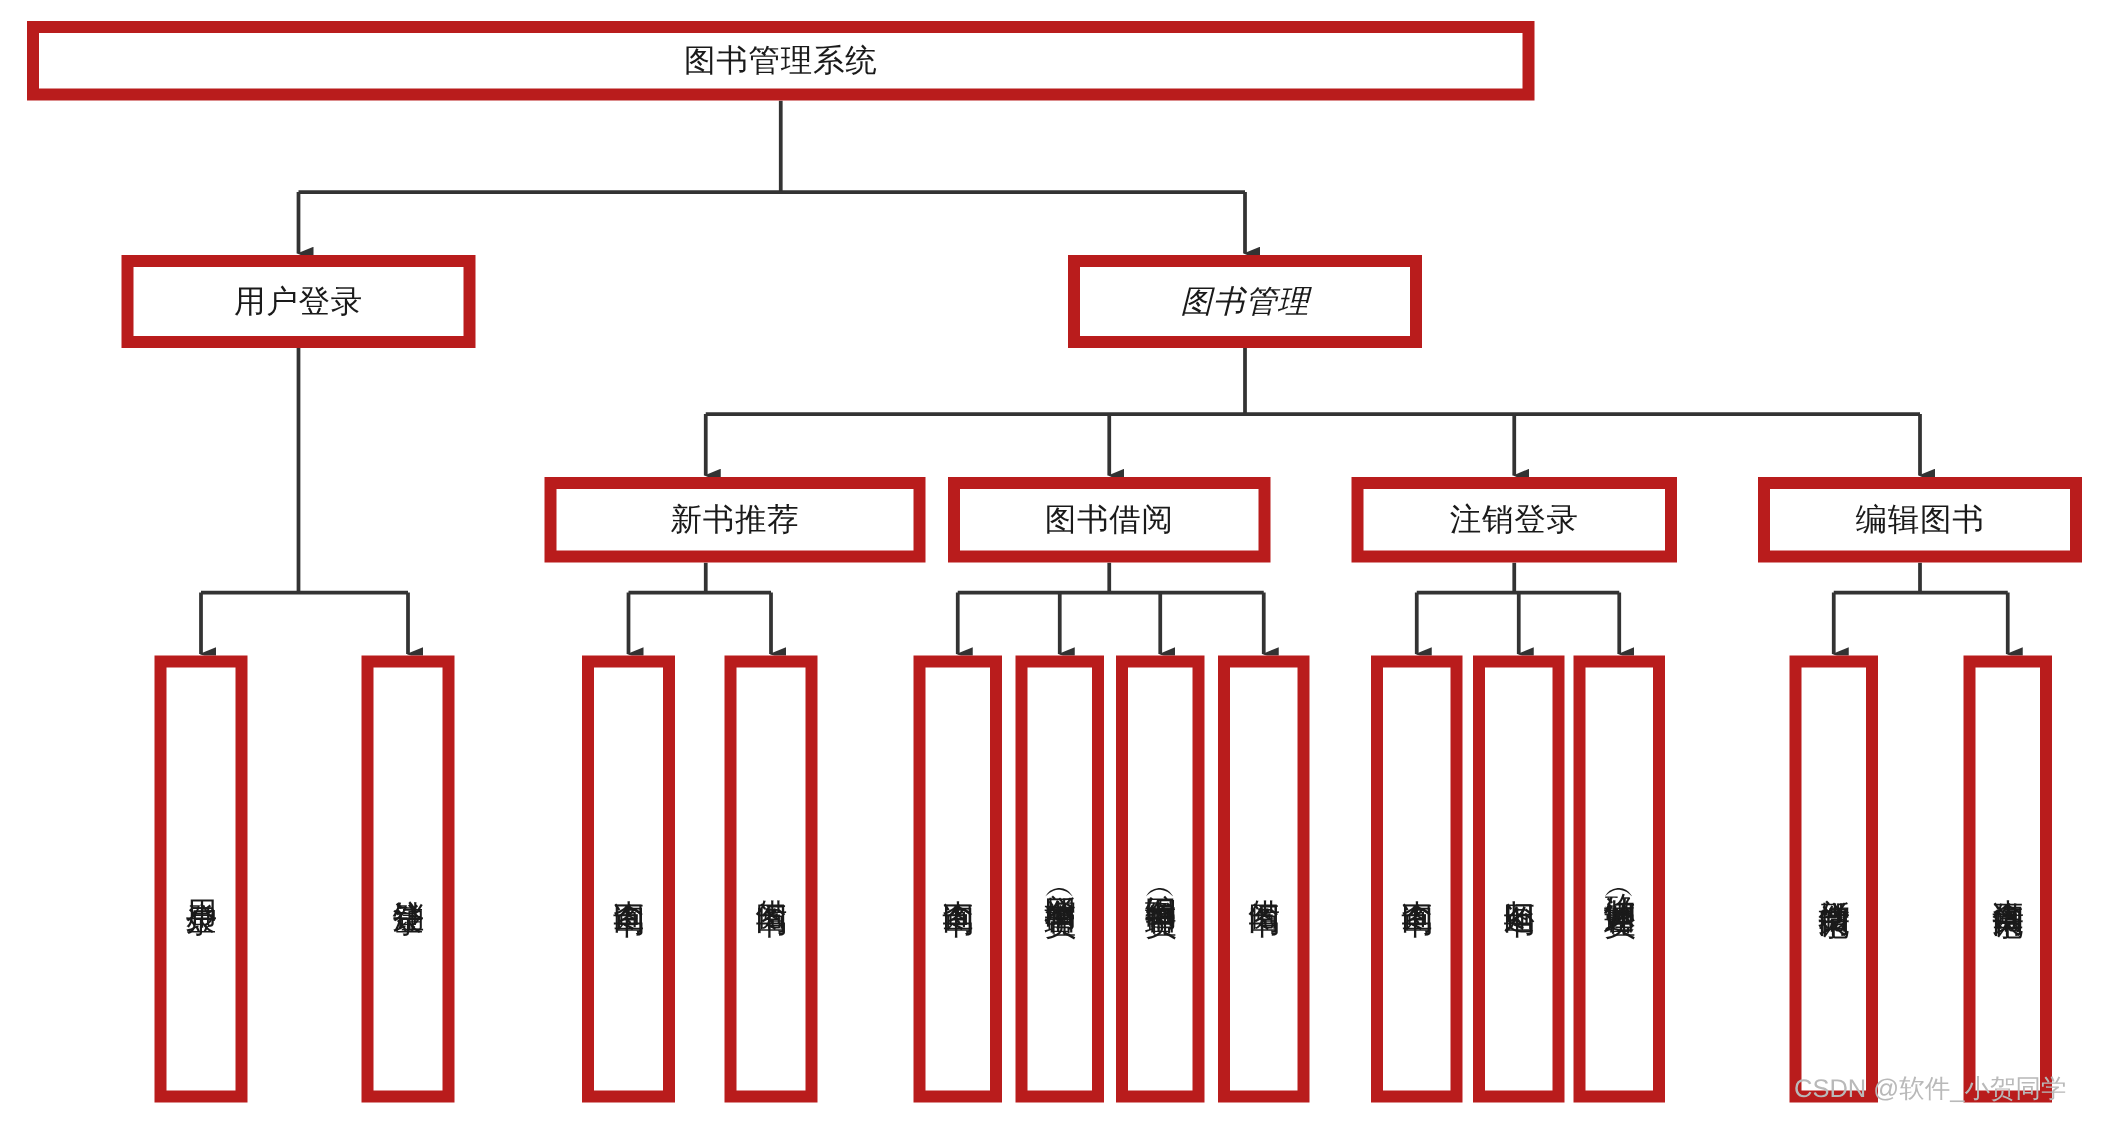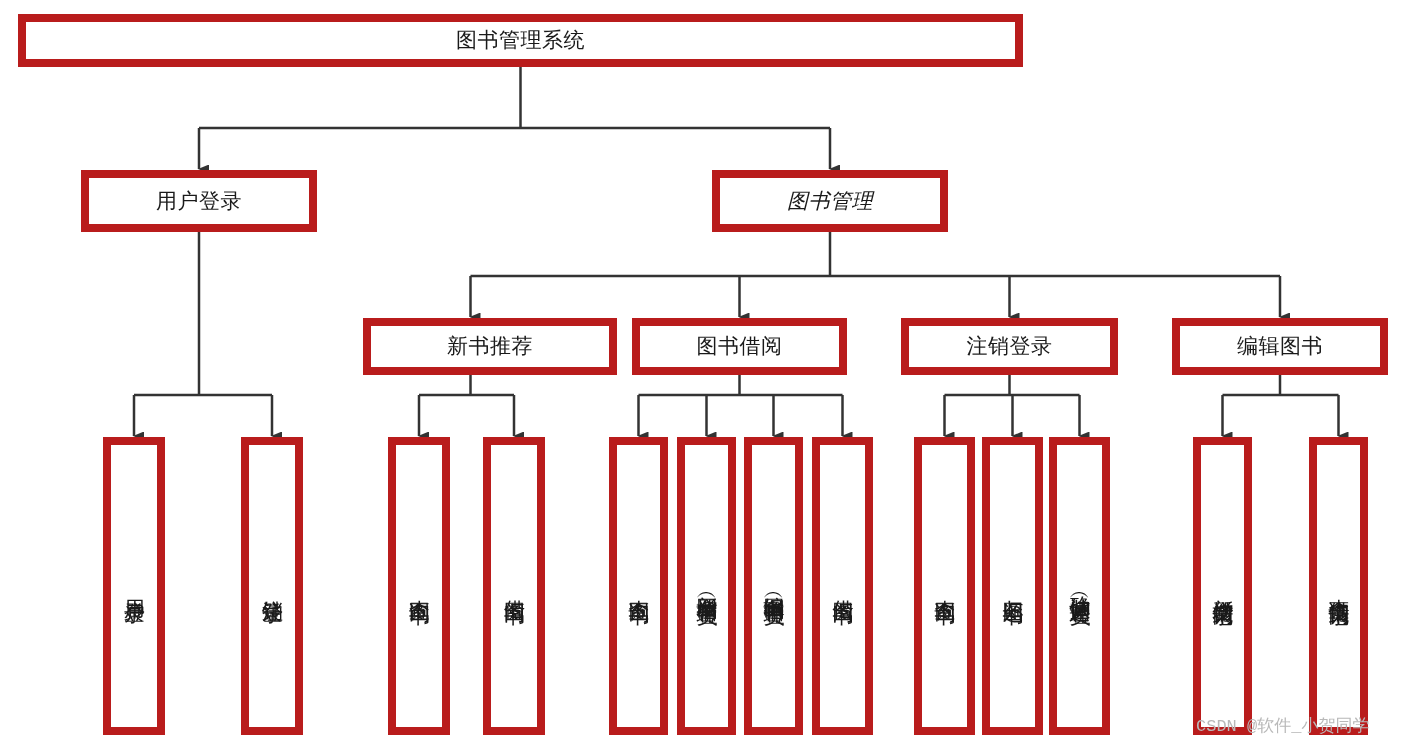--- a/index.html
+++ b/index.html
@@ -50,21 +50,21 @@
     letter-spacing: 0.5px;
   }
   .node-vertical .node-label {
     writing-mode: vertical-rl;
     text-orientation: upright;
     font-size: 21px;
     letter-spacing: 1.5px;
   }
   .watermark {
     position: absolute;
-    font-family: Liberation Mono, monospace;
+    font-family: Liberation Sans, sans-serif;
     font-size: 17px;
     color: #b9b9b9;
     white-space: nowrap;
     user-select: none;
   }
 </style>
 </head>
 <body>
 
 <div id="diagram-root">

